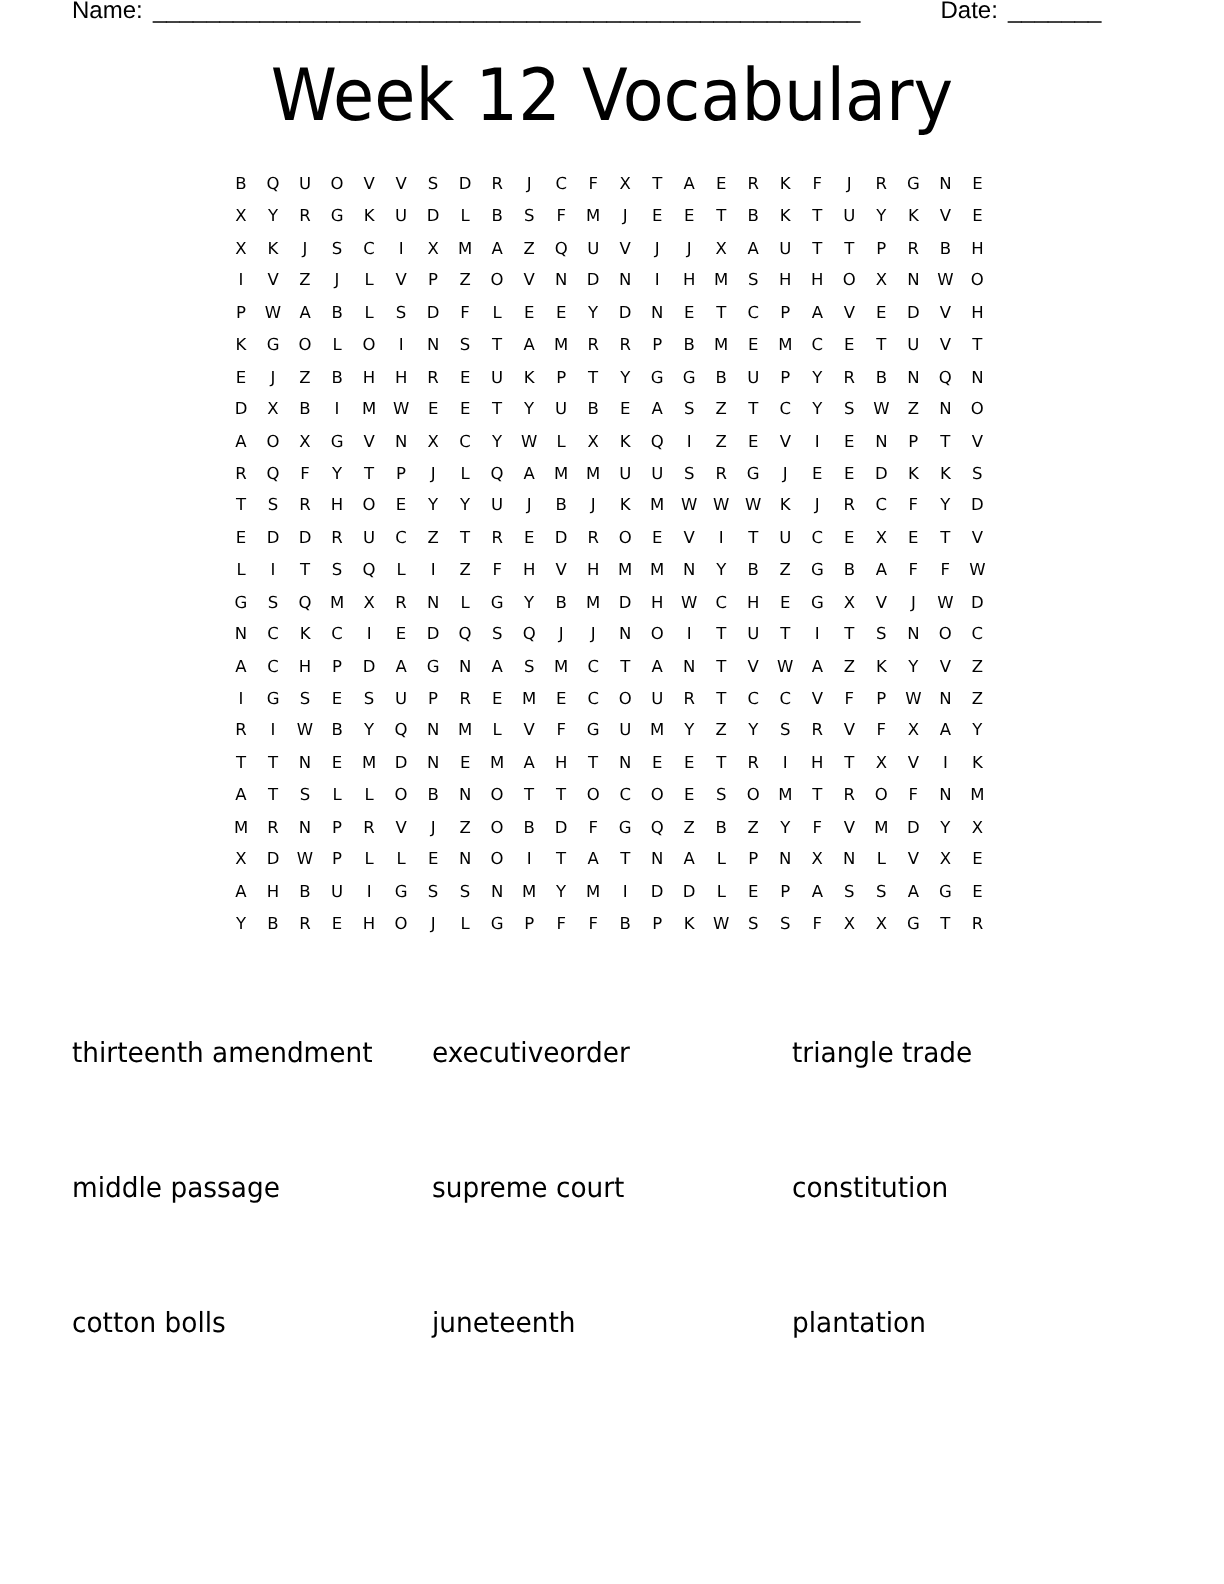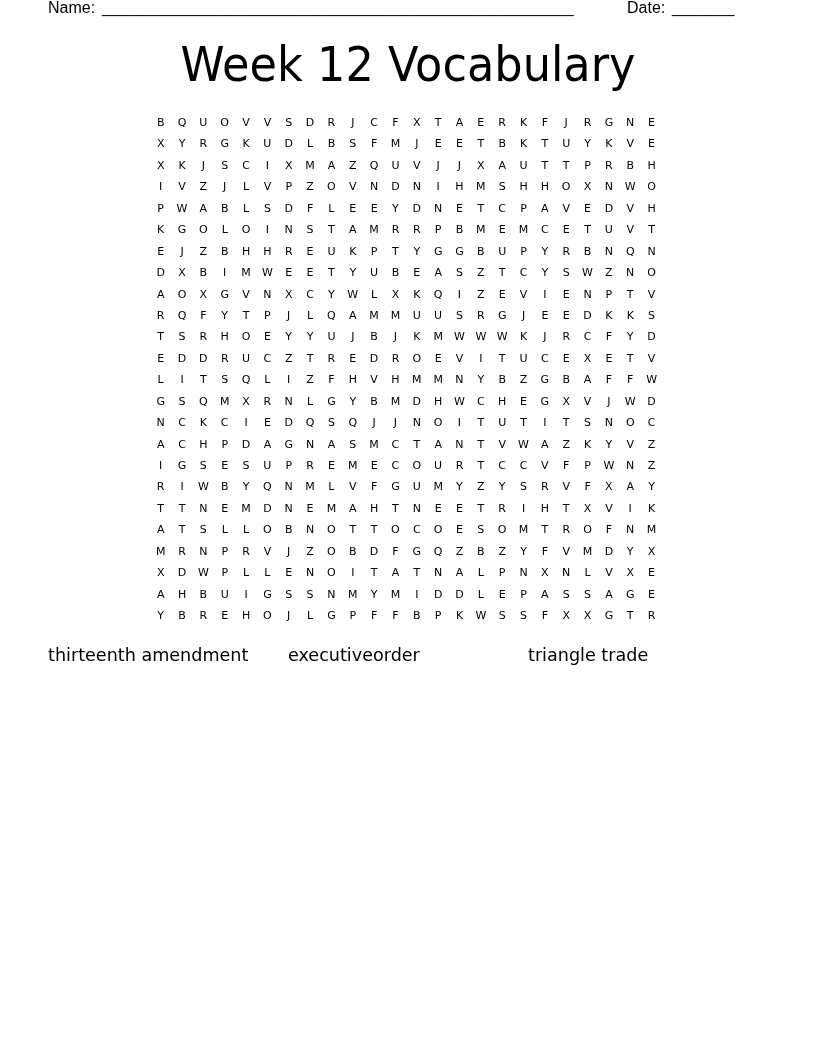--- a/index.html
+++ b/index.html
@@ -22,21 +22,21 @@
     position: absolute; top: 112px; left: 150px;
   }
   .grid-row { display: flex; height: 21.45px; }
   .grid-cell {
     width: 21.35px; text-align: center;
     font-family: "DejaVu Sans", sans-serif; font-size: 11px; line-height: 21.45px;
   }
   .words {
     position: absolute; top: 640px; left: 48px; width: 720px;
   }
-  .word-row { display: flex; height: 42.2px; }
+  .word-row { display: flex; height: 42.2px; margin-top: 48px; }
   .word {
     width: 240px;
     font-family: "DejaVu Sans", sans-serif; font-size: 18.5px; line-height: 30px;
     transform: scaleX(0.95); transform-origin: left center; white-space: nowrap;
   }
 </style>
 </head>
 <body>
 
 <div class="header-line">
@@ -674,13 +674,23 @@
       <span class="grid-cell">R</span>
     </div>
   </div>
 
 <div class="words" id="words">
     <div class="word-row">
       <span class="word">thirteenth amendment</span>
       <span class="word">executiveorder</span>
       <span class="word">triangle trade</span>
     </div>
+    <div class="word-row">
+      <span class="word">middle passage</span>
+      <span class="word">supreme court</span>
+      <span class="word">constitution</span>
+    </div>
+    <div class="word-row">
+      <span class="word">cotton bolls</span>
+      <span class="word">juneteenth</span>
+      <span class="word">plantation</span>
+    </div>
   </div>
 
 </body></html>

